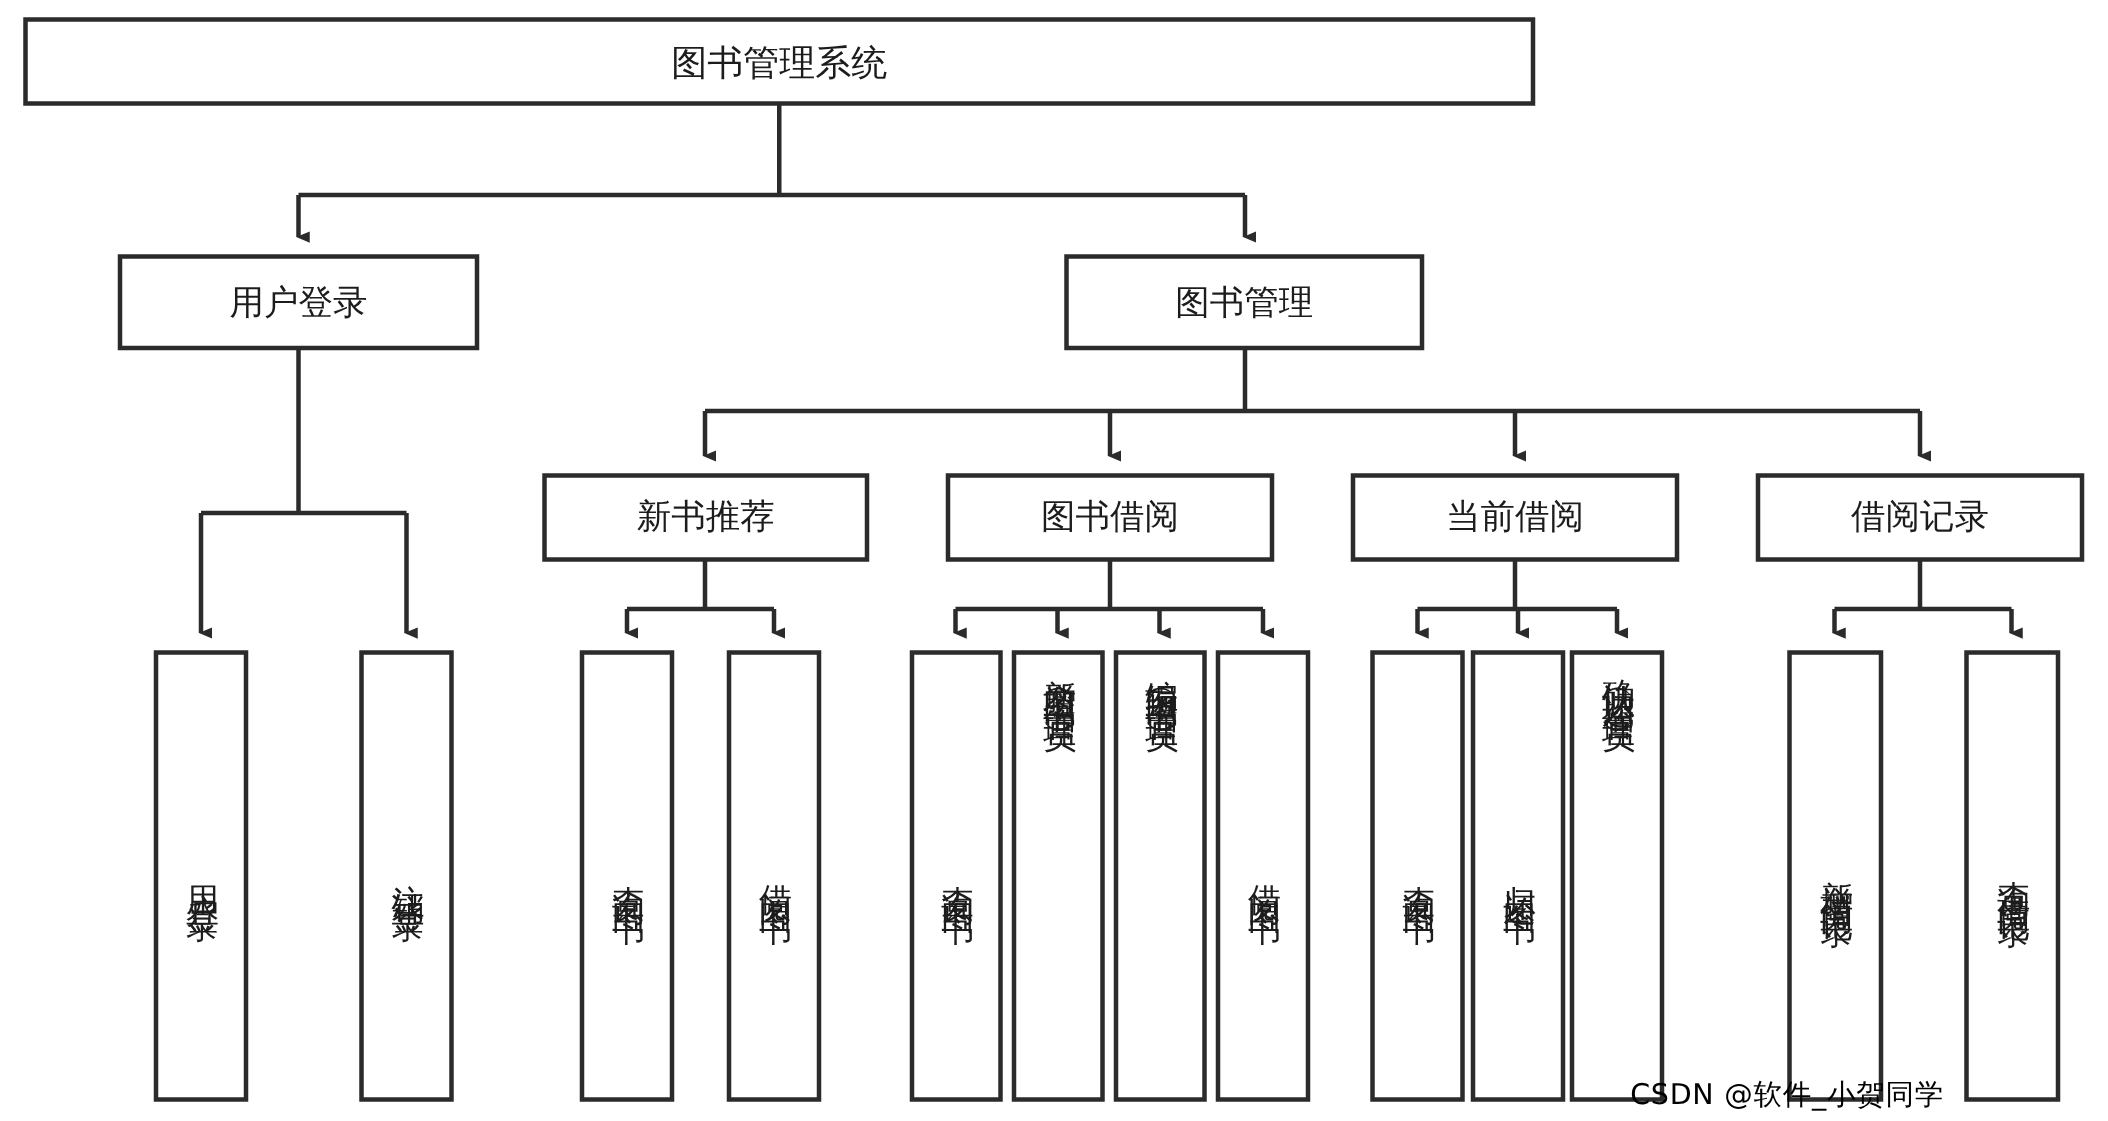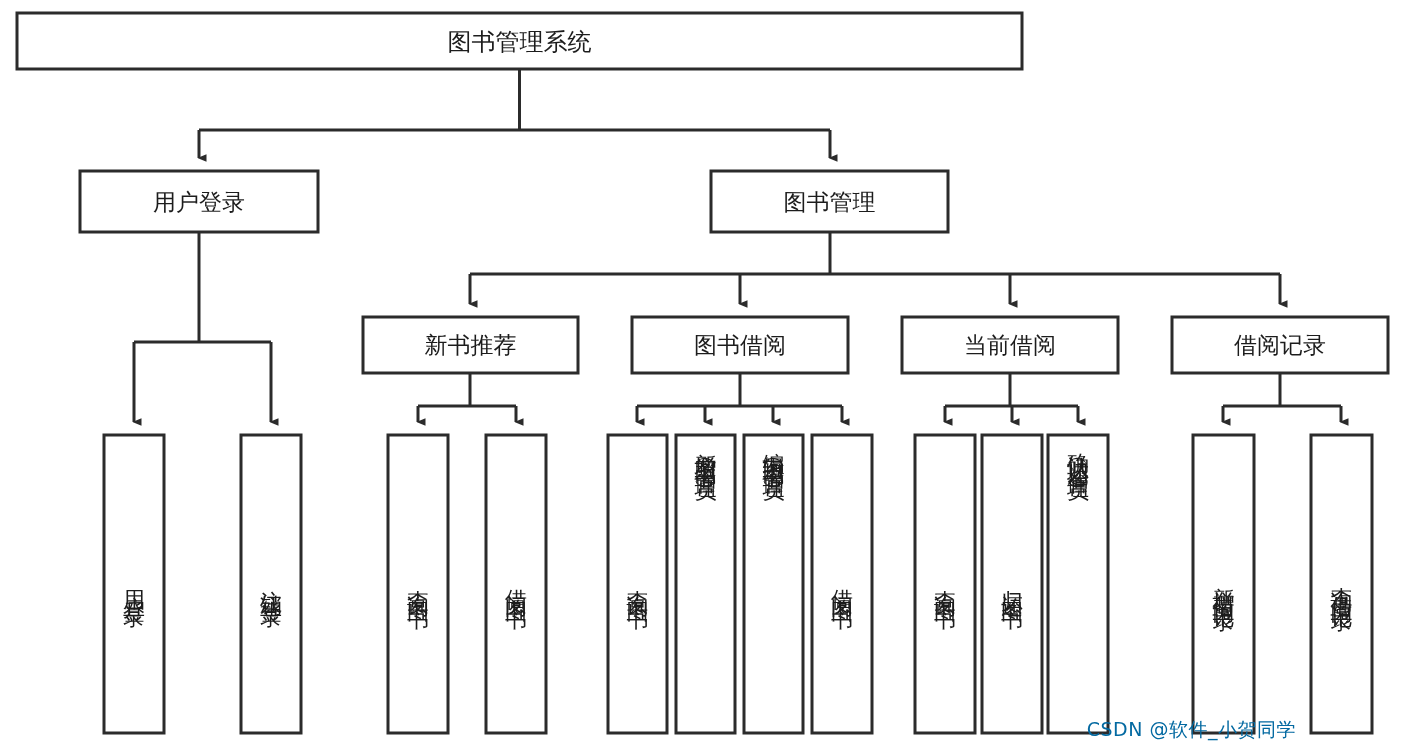--- a/index.html
+++ b/index.html
@@ -66,21 +66,21 @@
     color: #1c1c1c;
     text-align: center;
     white-space: nowrap;
   }
   .watermark {
     position: absolute;
     right: 8px;
     bottom: 4px;
     font-family: "DejaVu Sans", "Liberation Sans", sans-serif;
     font-size: 19px;
-    color: #0369a1;
+    color: #000000;
     letter-spacing: 0.5px;
     white-space: nowrap;
   }
 </style>
 </head>
 <body>
 
 <div id="diagram-root">
 
   <svg id="tree-svg" viewBox="0 0 1405 747">

